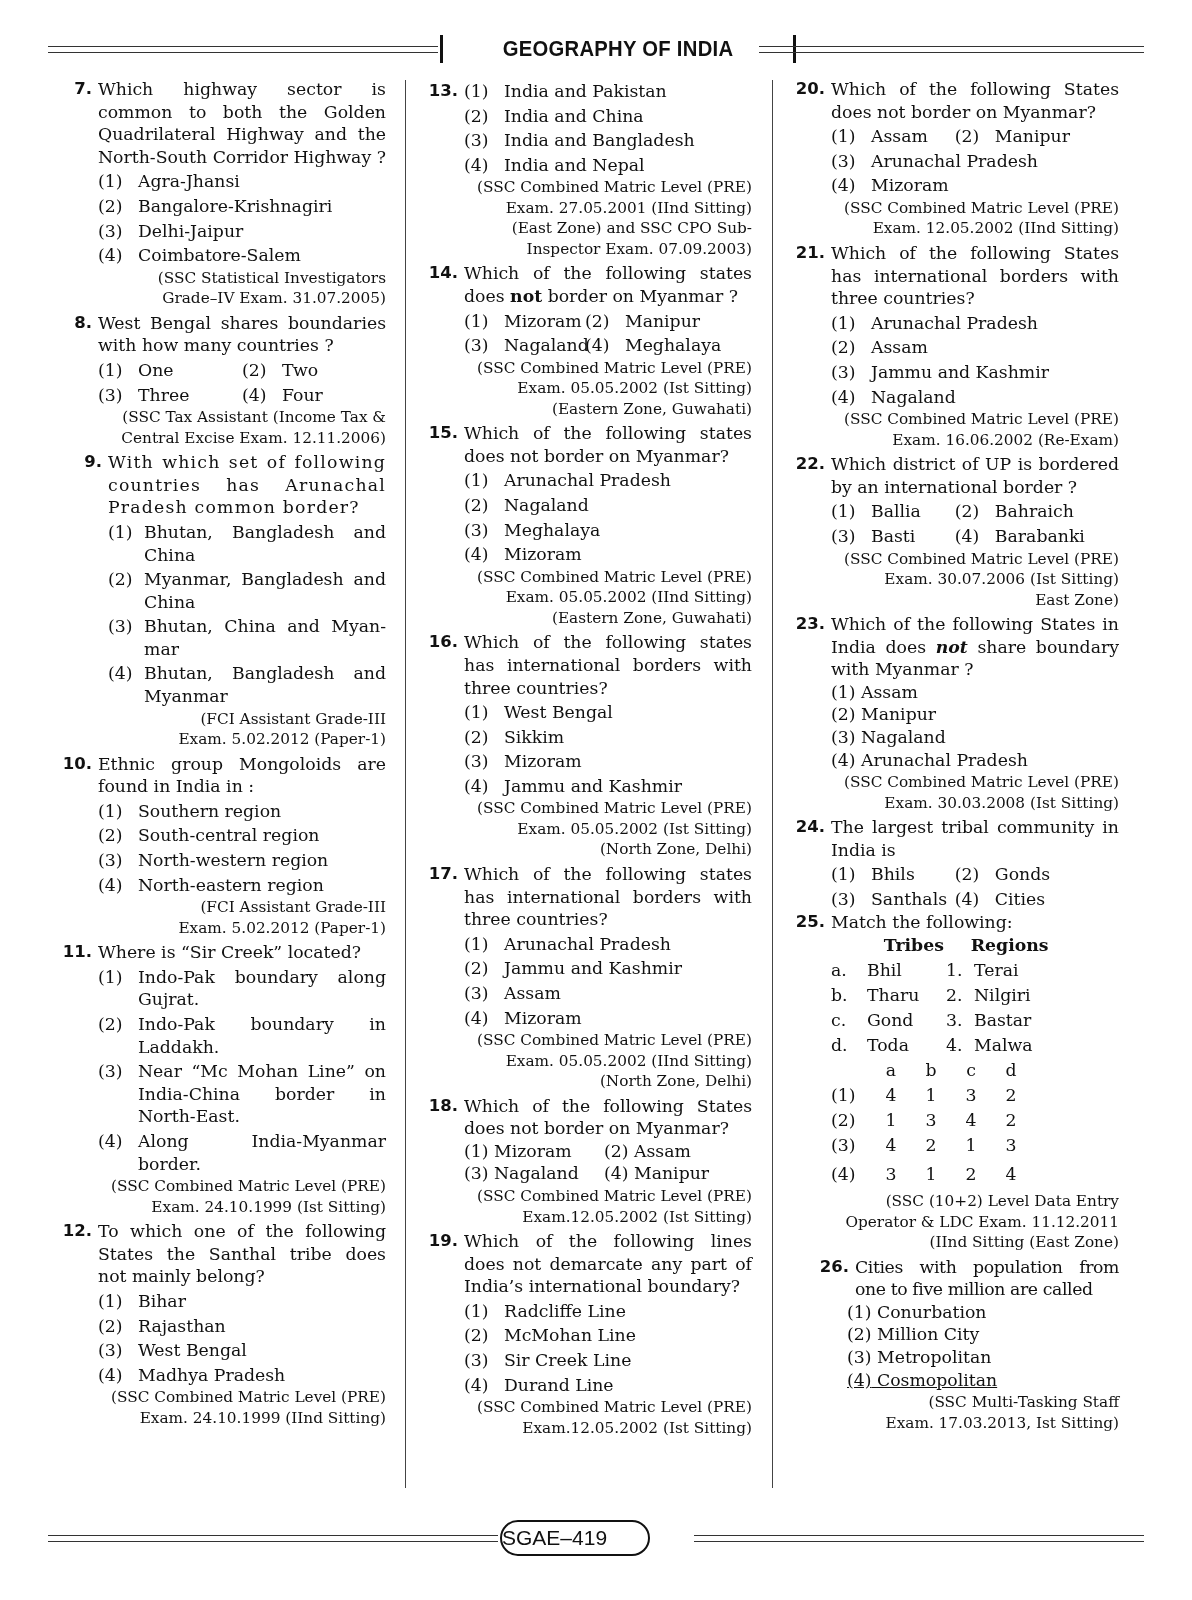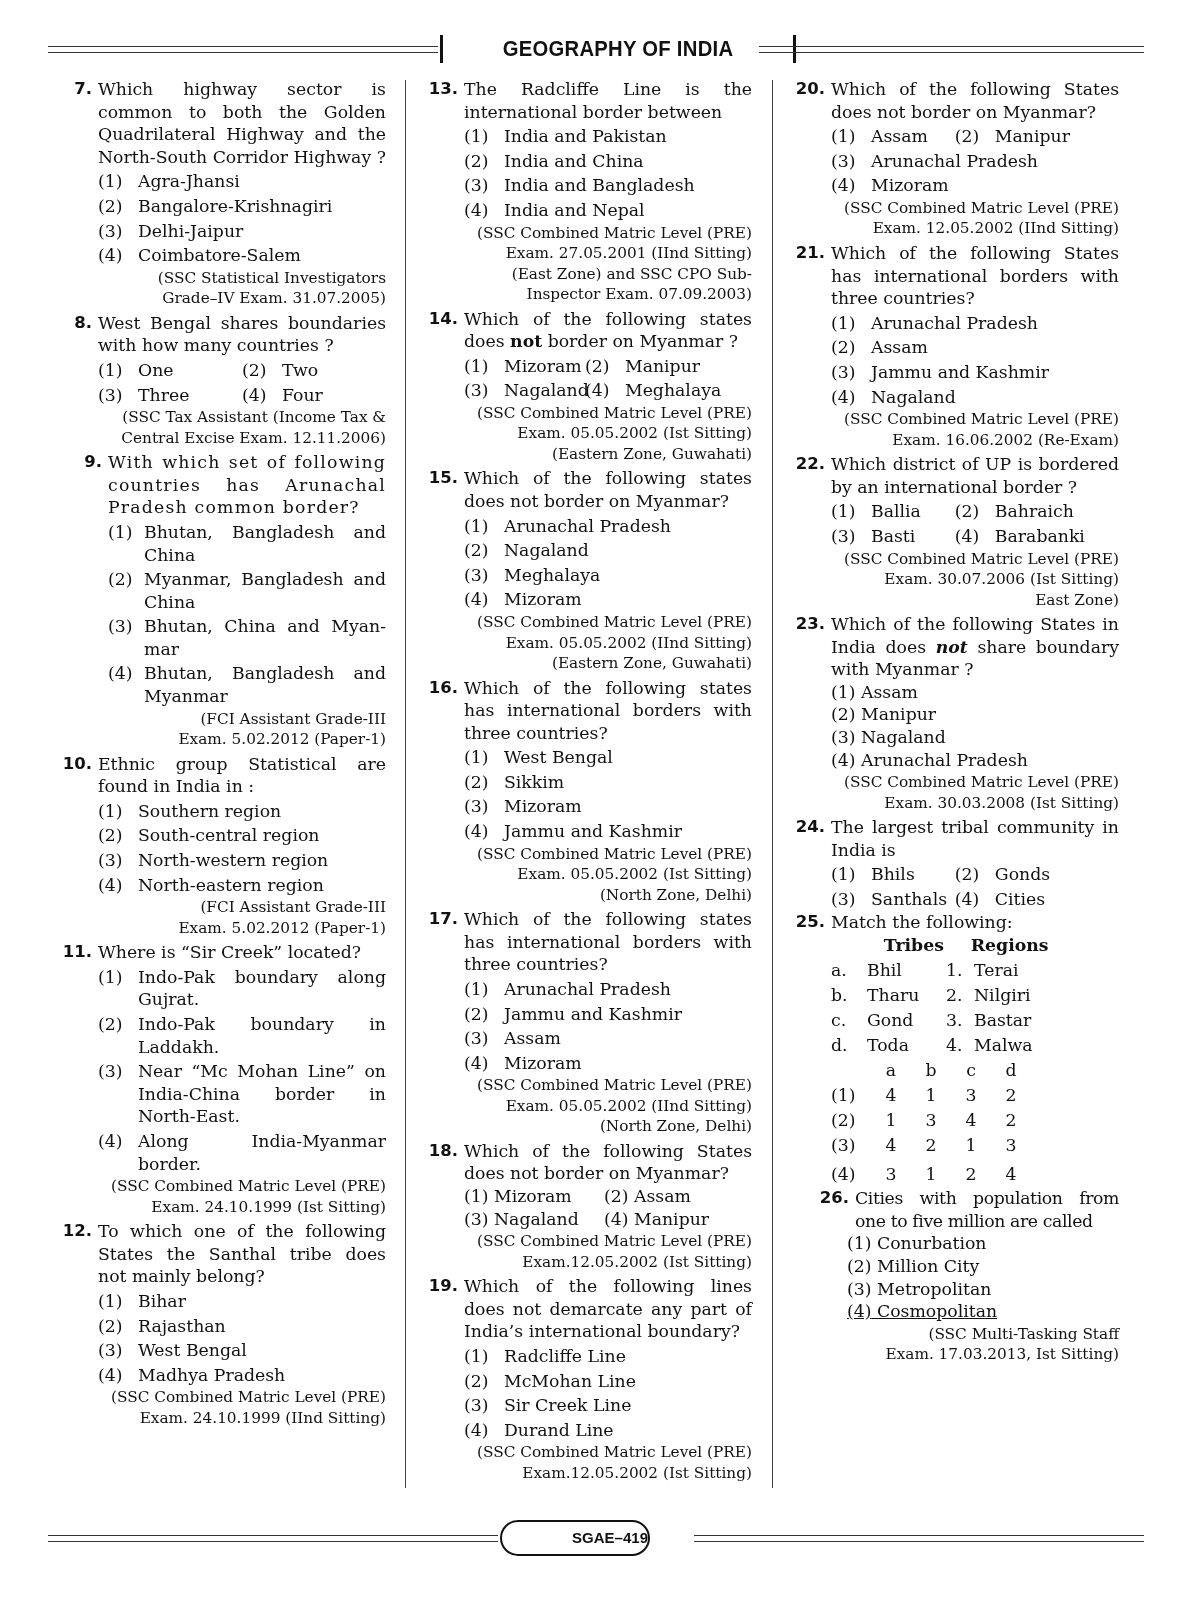--- a/index.html
+++ b/index.html
@@ -26,21 +26,21 @@
   .src{text-align:right;font-size:15.3px;line-height:20.5px;margin-top:1px;margin-bottom:3px;}
   .mrow{display:flex;line-height:25px;}
   .mrow .a{width:115px;} .mrow .b{width:150px;}
   .mh{font-weight:bold;}
   .grow{display:flex;line-height:25px;}
   .grow span{width:40px;text-align:center;}
   .grow span:first-child{width:40px;text-align:left;}
   .footer{position:absolute;top:1520px;left:48px;right:48px;height:36px;}
   .footer .l{left:0;top:15px;width:450px;}
   .footer .r{right:0;top:15px;width:450px;}
-  .footer .pill{position:absolute;left:452px;top:0;width:146px;height:32px;border:2px solid #111;border-radius:18px;text-align:right;font-family:"Liberation Sans",sans-serif;font-weight:bold;font-size:15px;line-height:32px;background:#fff;}
+  .footer .pill{position:absolute;left:452px;top:0;width:146px;height:32px;border:2px solid #111;border-radius:18px;text-align:left;font-family:"Liberation Sans",sans-serif;font-weight:normal;font-size:21px;line-height:32px;background:#fff;}
   b.em{font-weight:bold;}
   i.em{font-weight:bold;font-style:italic;}
 </style>
 </head>
 <body>
 
 <div class="header">
   <div class="dbl l"></div>
   <div class="bar bl"></div>
   <div class="title">GEOGRAPHY OF INDIA</div>
@@ -103,21 +103,21 @@
         <div class="qt">Bhutan, Bangladesh and Myanmar</div>
       </div>
     <div class="src">
         <div>(FCI Assistant Grade-III</div>
         <div>Exam. 5.02.2012 (Paper-1)</div>
       </div>
   </div>
 
   <div class="q">
     <span class="qn">10.</span>
-    <div class="qt">Ethnic group Statistical are found in India in :</div>
+    <div class="qt">Ethnic group Mongoloids are found in India in :</div>
     <div class="opt"><span class="on">(1)</span><span>Southern region</span></div>
     <div class="opt"><span class="on">(2)</span><span>South-central region</span></div>
     <div class="opt"><span class="on">(3)</span><span>North-western region</span></div>
     <div class="opt"><span class="on">(4)</span><span>North-eastern region</span></div>
     <div class="src">
         <div>(FCI Assistant Grade-III</div>
         <div>Exam. 5.02.2012 (Paper-1)</div>
       </div>
   </div>
 
@@ -157,21 +157,20 @@
         <div>(SSC Combined Matric Level (PRE)</div>
         <div>Exam. 24.10.1999 (IInd Sitting)</div>
       </div>
   </div>
 </div>
 
 <div class="col c2">
 
   <div class="q">
     <span class="qn">13.</span>
-    <div class="qt">The Radcliffe Line is the international border between</div>
     <div class="opt"><span class="on">(1)</span><span>India and Pakistan</span></div>
     <div class="opt"><span class="on">(2)</span><span>India and China</span></div>
     <div class="opt"><span class="on">(3)</span><span>India and Bangladesh</span></div>
     <div class="opt"><span class="on">(4)</span><span>India and Nepal</span></div>
     <div class="src">
         <div>(SSC Combined Matric Level (PRE)</div>
         <div>Exam. 27.05.2001 (IInd Sitting)</div>
         <div>(East Zone) and SSC CPO  Sub-</div>
         <div>Inspector Exam. 07.09.2003)</div>
       </div>
@@ -392,20 +391,25 @@
         <span>2</span>
         <span>1</span>
         <span>3</span>
       </div>
     <div class="grow" style="margin-top:4px;">
         <span>(4)</span>
         <span>3</span>
         <span>1</span>
         <span>2</span>
         <span>4</span>
+      </div>
+    <div class="src" style="margin-top:4px;">
+        <div>(SSC (10+2) Level Data Entry</div>
+        <div>Operator &amp; LDC Exam. 11.12.2011</div>
+        <div>(IInd Sitting (East Zone)</div>
       </div>
   </div>
 
   <div class="q" style="margin-left:24px;">
     <span class="qn">26.</span>
     <div class="qt" style="letter-spacing:-0.4px;">Cities with population from one to five million are called</div>
     <div style="margin-left:-8px;"><span>(1)</span> <span>Conurbation</span></div>
     <div style="margin-left:-8px;"><span>(2)</span> <span>Million City</span></div>
     <div style="margin-left:-8px;"><span>(3)</span> <span>Metropolitan</span></div>
     <div style="margin-left:-8px;text-decoration:underline;"><span>(4)</span> <span>Cosmopolitan</span></div>

